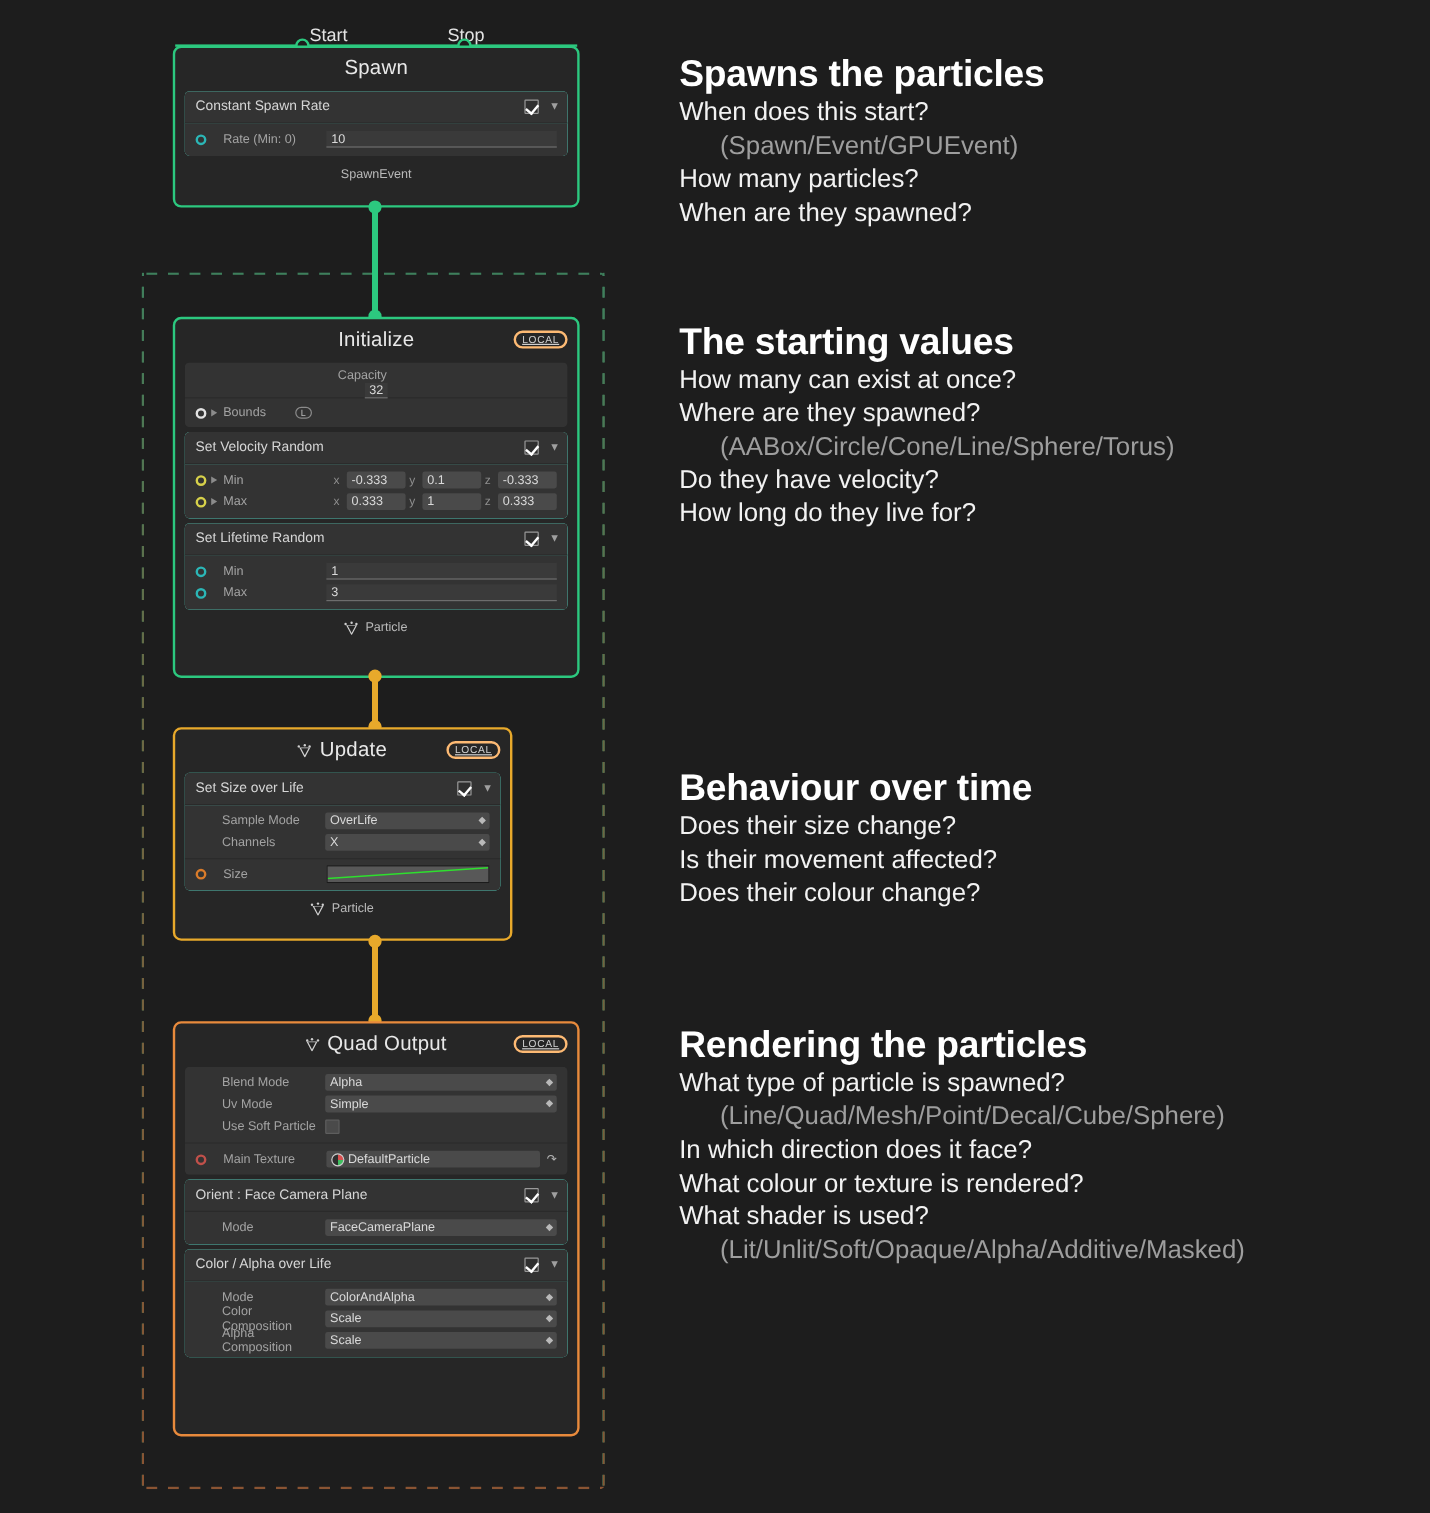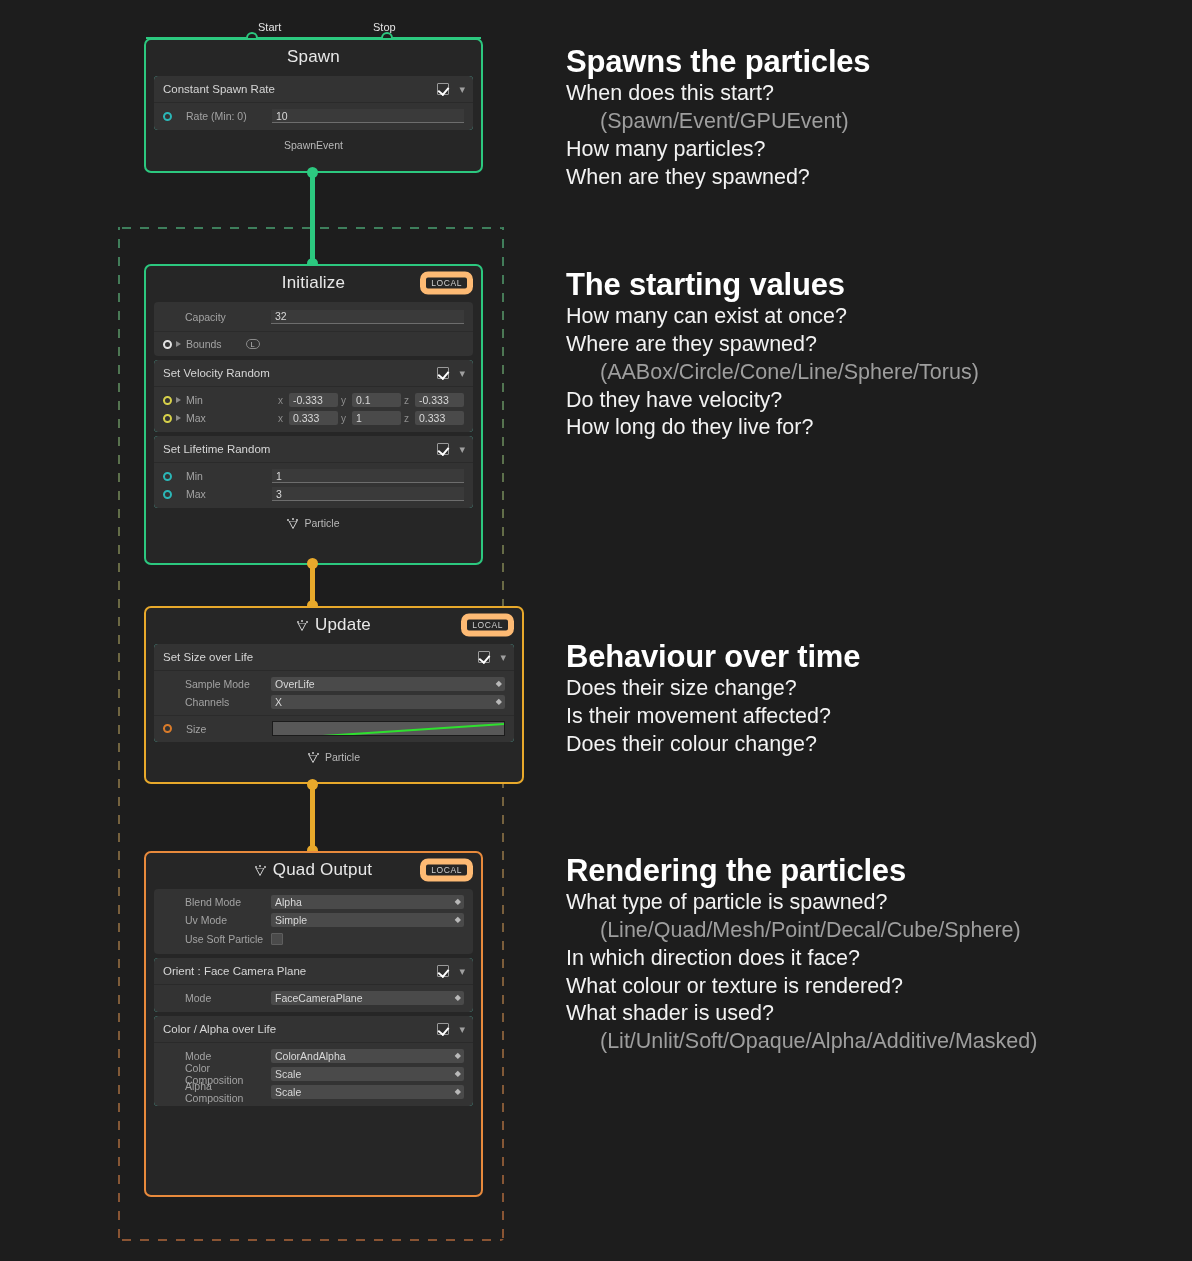--- a/index.html
+++ b/index.html
@@ -45,24 +45,25 @@
     display: flex; align-items: center; justify-content: center;
     color: #e8e8e8;
     font-size: 17px;
     letter-spacing: .2px;
   }
   .node-title .ptk { margin-right: 7px; }
   .badge-local {
     position: absolute; right: 8px; top: 50%; transform: translateY(-50%);
     font-size: 8.5px; letter-spacing: .6px;
     color: #cfcfcf;
-    border: 6px solid #fdba74;
+    border: 2px solid #fdba74;
     border-radius: 8px;
     padding: 1px 5px 1.5px;
     line-height: 1;
+    text-decoration: underline;
   }
 
   
   .block {
     margin: 0 8px 4px 8px;
     background: #5eead4;
     border-radius: 4px;
     overflow: hidden;
   }
   .block.first { margin-top: 2px; }
@@ -175,21 +176,21 @@
 
   
   .wire { position:absolute; background:#2cc87f; }
   .dot {
     position:absolute; width:11px;height:11px;border-radius:50%;
     background:#2cc87f; border:0;
   }
   .dot.hollow{ background:#1d1d1d; border:2.5px solid #2cc87f; width:12px;height:12px; }
   .dot.amber{ background:#e8a92b; }
   .wire.amber{ background:#e8a92b; }
-  .toplabel{ position:absolute; color:#e3e3e3; font-size:11px; }
+  .toplabel{ position:absolute; color:#e3e3e3; font-size:15px; }
 
   
   .ann { position:absolute; left:566px; }
   .ann h2 { font-size: 31px; color:#ffffff; font-weight:bold; letter-spacing:-.2px; line-height:1.12; }
   .ann p { font-size: 21.5px; color:#f2f2f2; line-height:1.3; font-weight:normal; }
   .ann p.sub { color:#9e9e9e; padding-left: 34px; }
 </style>
 </head>
 <body>
 
@@ -233,21 +234,21 @@
   <div class="dot" style="left:307px; top:258px;"></div>
 
   <div class="node" style="left:144px; top:264px; width:339px; height:301px; border-color:#2cc87f;">
     <div class="node-title">
       <span>Initialize</span>
       <span class="badge-local">LOCAL</span>
     </div>
 
     <div class="block first">
       <div class="rows" style="padding:5px 0 6px;">
-        <div class="row" style="height:19px;">
+        <div class="row" style="height:19px;flex-direction:column;">
           <span class="lbl">Capacity</span>
           <span class="field under">32</span>
         </div>
         <div class="row" style="height:19px;border-top:1px solid #2b2b2b;margin-top:5px;padding-top:6px;">
           <span class="port white"></span>
           <span class="tri"></span>
           <span class="lbl np" style="width:auto;">Bounds</span>
           <span class="lbl-l">L</span>
         </div>
       </div>
@@ -319,21 +320,21 @@
           </svg>
       </span>
       <span>Particle</span>
     </div>
   </div>
 
   <div class="dot amber" style="left:307px; top:558px;"></div>
   <div class="wire amber" style="left:310px; top:562px; width:5px; height:42px;"></div>
   <div class="dot amber" style="left:307px; top:600px;"></div>
 
-  <div class="node" style="left:144px; top:606px; width:380px; height:178px; border-color:#e8a92b;">
+  <div class="node" style="left:144px; top:606px; width:283px; height:178px; border-color:#e8a92b;">
     <div class="node-title">
       <span class="ptk">
         <i></i>
           <i></i>
           <i></i>
         <svg width="10" height="8" viewBox="0 0 10 8">
             <path d="M1 0 L9 0 L5 7.5 Z" fill="none" stroke="#cfcfcf" stroke-width="1"></path>
           </svg>
       </span>
       <span>Update</span>
@@ -416,20 +417,29 @@
         <div class="row">
           <span class="lbl">Uv Mode</span>
           <span class="field">
             <span>Simple</span>
             <span class="spin">◆</span>
           </span>
         </div>
         <div class="row" style="height:20px;">
           <span class="lbl">Use Soft Particle</span>
           <span class="sq-chk"></span>
+        </div>
+        <div class="row" style="height:22px;border-top:1px solid #2b2b2b;margin-top:3px;padding-top:5px;">
+          <span class="port red"></span>
+          <span class="lbl" style="width:96px;padding-left:10px;">Main Texture</span>
+          <span class="field" style="flex:1;">
+            <span class="tex-icon"></span>
+            <span>DefaultParticle</span>
+          </span>
+          <span class="reload">↷</span>
         </div>
       </div>
     </div>
 
     <div class="block">
       <div class="block-head">
         <span class="bh-title">Orient : Face Camera Plane</span>
         <span class="chk"></span>
         <span class="chev">▾</span>
       </div>

